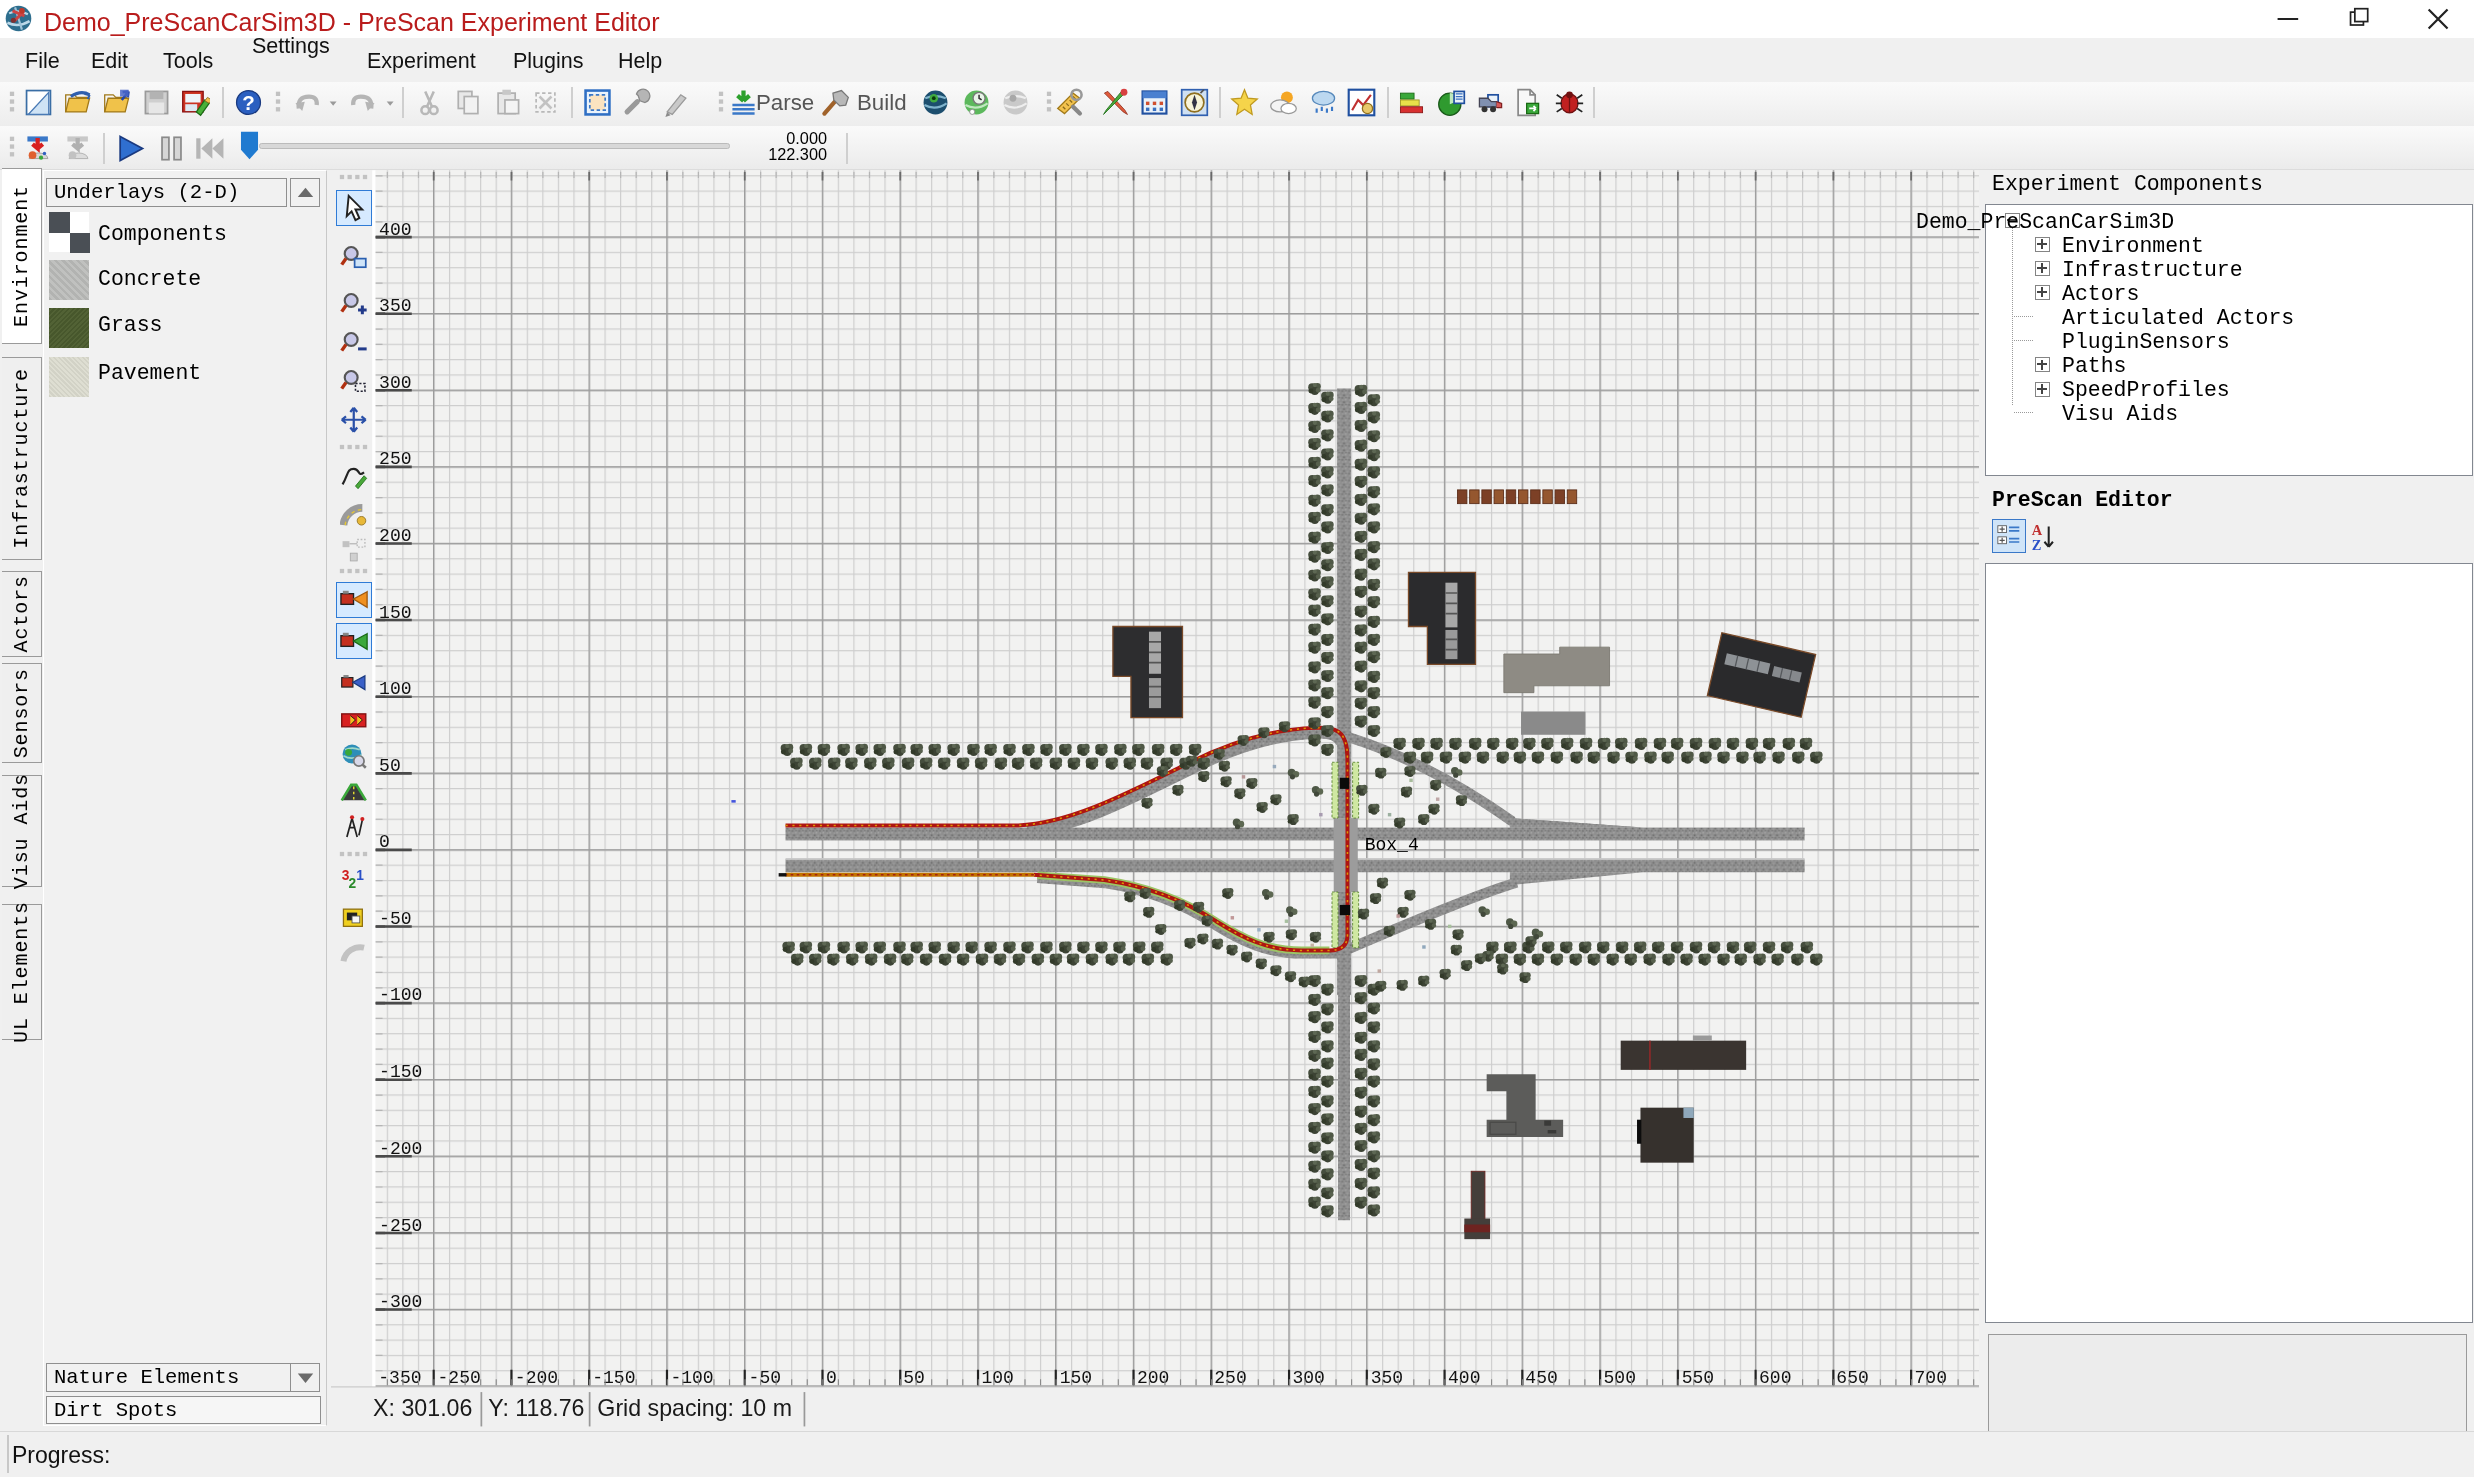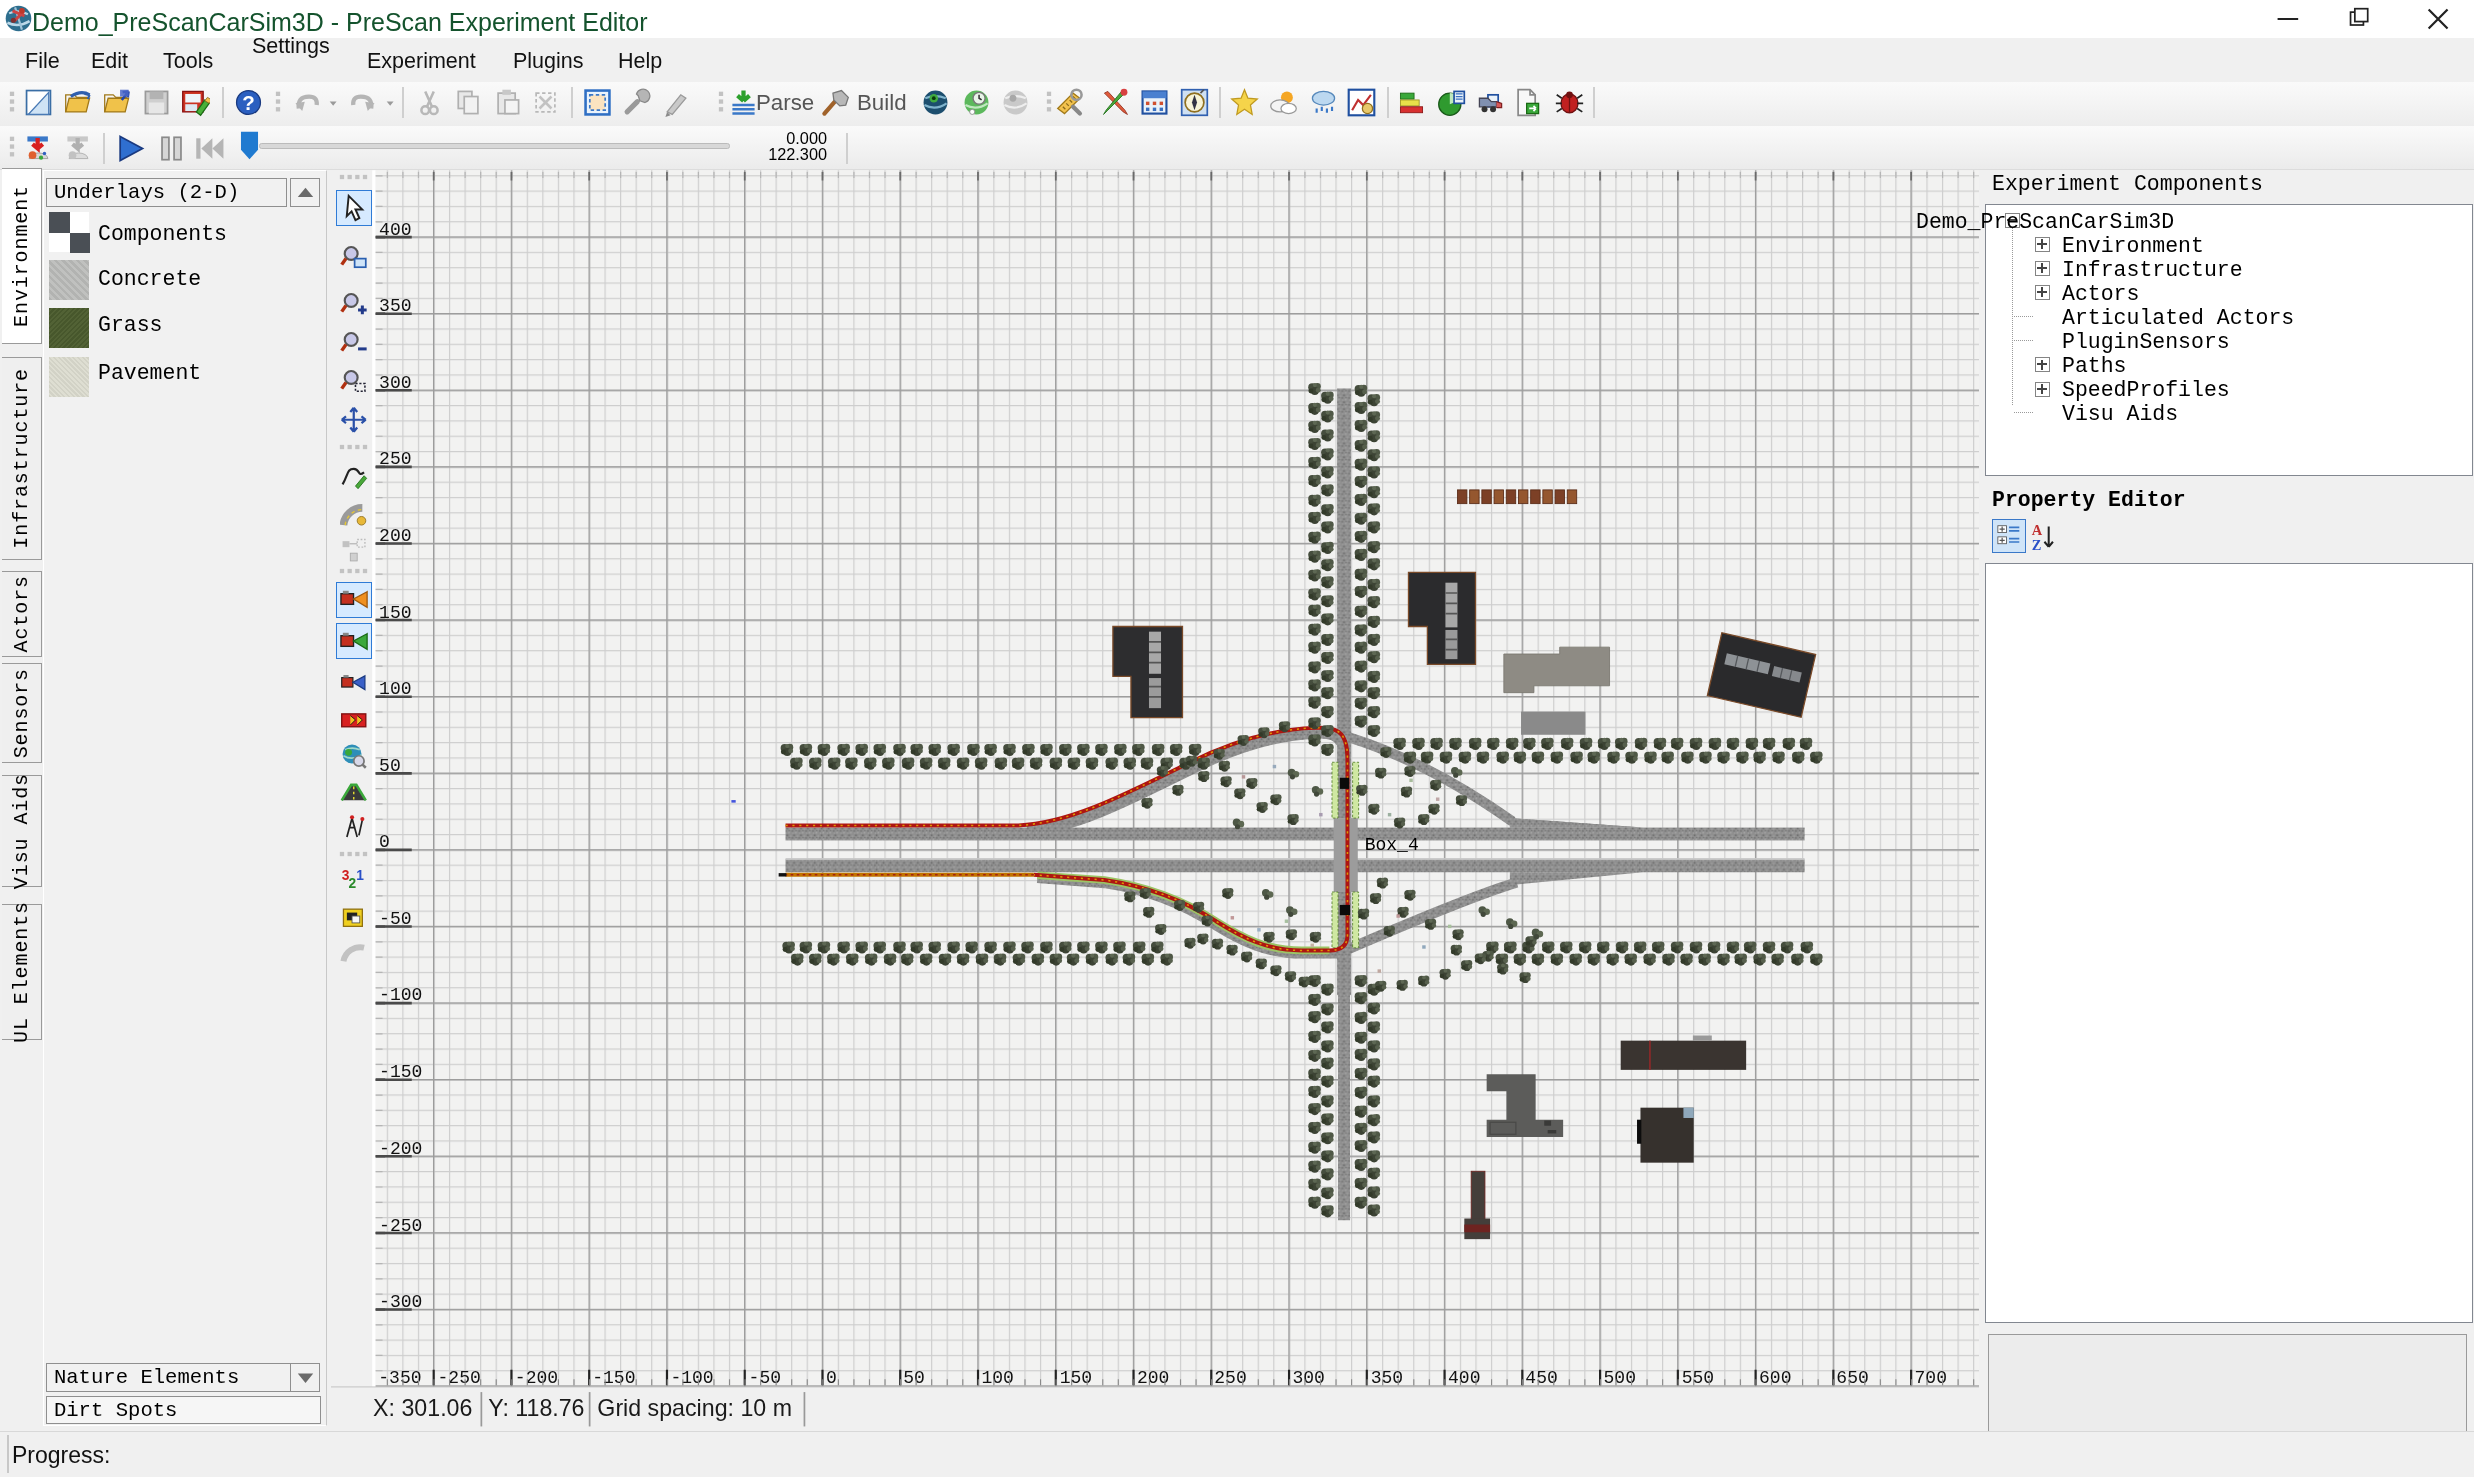--- a/index.html
+++ b/index.html
@@ -19,21 +19,21 @@
 <div class="abs" style="left:0;top:0;width:2475px;height:38px;background:#fff"></div>
 <svg class="abs" style="left:4.3px;top:4.3px" width="29" height="29" viewBox="0 0 34 34">
 <circle cx="17" cy="17" r="15" fill="#2e6e8e"></circle>
 <path d="M4 22 Q17 28 30 20" stroke="#bcd8e8" stroke-width="3" fill="none"></path>
 <path d="M6 11 Q17 6 28 12" stroke="#bcd8e8" stroke-width="2.5" fill="none"></path>
 <path d="M13 4 L21 30" stroke="#9fc3d8" stroke-width="2.5"></path>
 <path d="M10 8 L24 14 M12 20 L23 9" stroke="#c44" stroke-width="3.5"></path>
 <circle cx="21" cy="8" r="3.4" fill="#c0392b"></circle>
     <circle cx="11" cy="19" r="3" fill="#803030"></circle>
 </svg>
-<div class="abs" style="left:32px;top:7.7px;font-size:25px;color:#14532d">Demo_PreScanCarSim3D - PreScan Experiment Editor</div>
+<div class="abs" style="left:44px;top:7.7px;font-size:25px;color:#b91c1c">Demo_PreScanCarSim3D - PreScan Experiment Editor</div>
 <svg class="abs" style="left:2269px;top:0" width="206" height="38" viewBox="0 0 240 44">
     <path d="M10 22 H34" stroke="#222" stroke-width="2.4"></path>
     <rect x="95" y="14" width="15" height="15" fill="none" stroke="#222" stroke-width="2"></rect>
     <rect x="100" y="10" width="15" height="15" fill="#fff" stroke="#222" stroke-width="2"></rect>
     <path d="M186 11 L208 33 M208 11 L186 33" stroke="#222" stroke-width="2.6"></path>
   </svg>
 <div class="abs" style="left:0;top:38px;width:2475px;height:44px;background:#f0f0f0"></div>
 <div class="abs" style="left:25px;top:49px;font-size:21.5px;color:#111">File</div>
 <div class="abs" style="left:91px;top:49px;font-size:21.5px;color:#111">Edit</div>
 <div class="abs" style="left:163px;top:49px;font-size:21.5px;color:#111">Tools</div>
@@ -1096,21 +1096,21 @@
 <div class="abs" style="left:2035px;top:357px;width:14.6px;height:14.6px;background:#fff;border:0.9px solid #848484"></div>
 <div class="abs" style="left:2037px;top:363px;width:9.5px;height:1.7px;background:#444"></div>
 <div class="abs" style="left:2041px;top:360px;width:1.7px;height:9.5px;background:#444"></div>
 <div class="abs mono" style="left:2062px;top:354px;font-size:21.5px;color:#000">Paths</div>
 <div class="abs" style="left:2035px;top:382px;width:14.6px;height:14.6px;background:#fff;border:0.9px solid #848484"></div>
 <div class="abs" style="left:2037px;top:388px;width:9.5px;height:1.7px;background:#444"></div>
 <div class="abs" style="left:2041px;top:384px;width:1.7px;height:9.5px;background:#444"></div>
 <div class="abs mono" style="left:2062px;top:378px;font-size:21.5px;color:#000">SpeedProfiles</div>
 <div class="abs" style="left:2014px;top:412px;width:19px;height:0.9px;border-top:1.7px dotted #9a9a9a"></div>
 <div class="abs mono" style="left:2062px;top:402px;font-size:21.5px;color:#000">Visu Aids</div>
-<div class="abs mono" style="left:1992px;top:488px;font-size:21.5px;font-weight:bold;color:#000">Property Editor</div>
+<div class="abs mono" style="left:1992px;top:488px;font-size:21.5px;font-weight:bold;color:#000">PreScan Editor</div>
 <div class="abs" style="left:1992px;top:519px;width:34px;height:34px;background:#cfe4f8;border:0.9px solid #3a78c8"></div>
 <svg class="abs" style="left:1997px;top:524px" width="24" height="24" viewBox="0 0 28 28">
 <rect x="1" y="2" width="10" height="8" fill="#fff" stroke="#555"></rect>
     <path d="M3 6 h6 M6 3 v6" stroke="#555" stroke-width="1.4"></path>
 <rect x="1" y="15" width="10" height="8" fill="#fff" stroke="#555"></rect>
     <path d="M3 19 h6 M6 16 v6" stroke="#555" stroke-width="1.4"></path>
 <path d="M14 4 h12 M14 8 h12 M14 17 h12 M14 21 h12" stroke="#3a78c8" stroke-width="2"></path>
   </svg>
 <svg class="abs" style="left:2030px;top:521px" width="34" height="33" viewBox="0 0 40 38">
 <text x="2" y="16" font-size="17" font-weight="bold" fill="#c03030" font-family="Liberation Serif">A</text>

